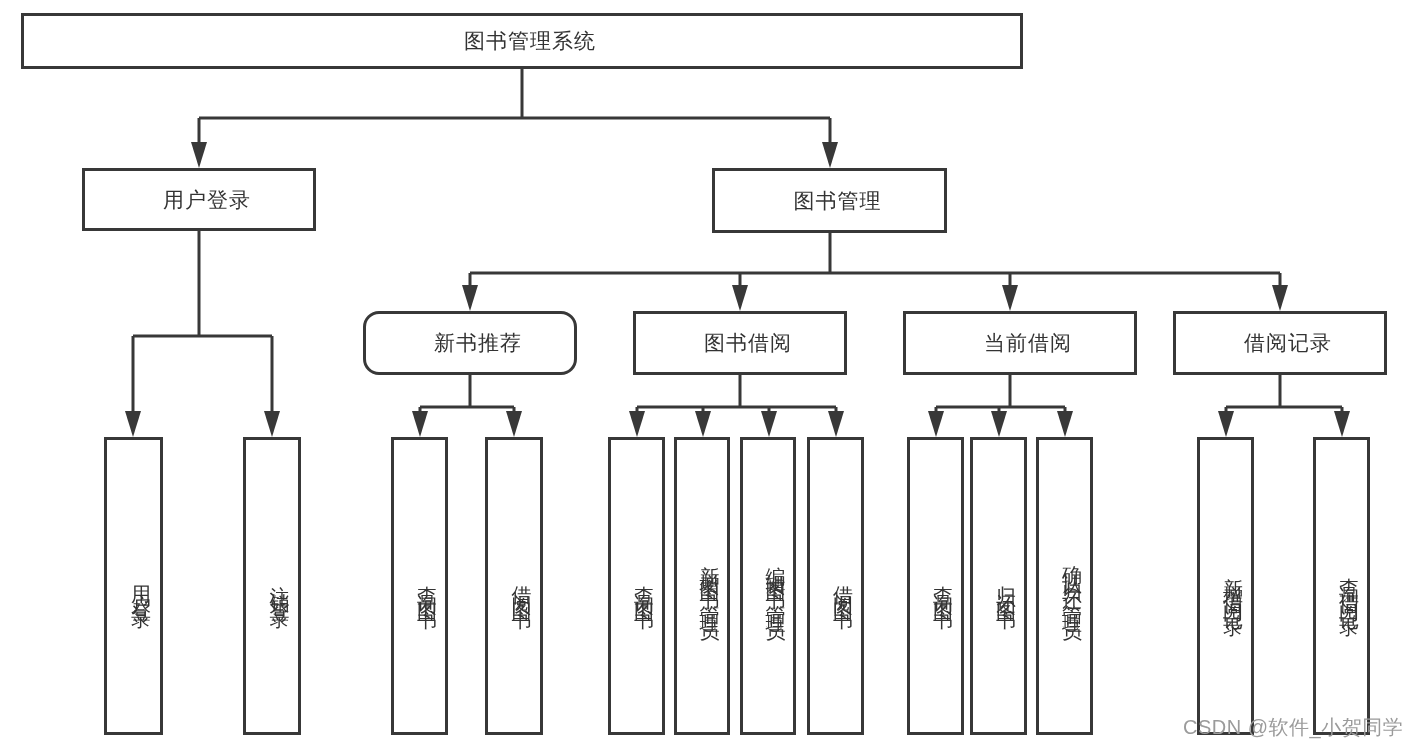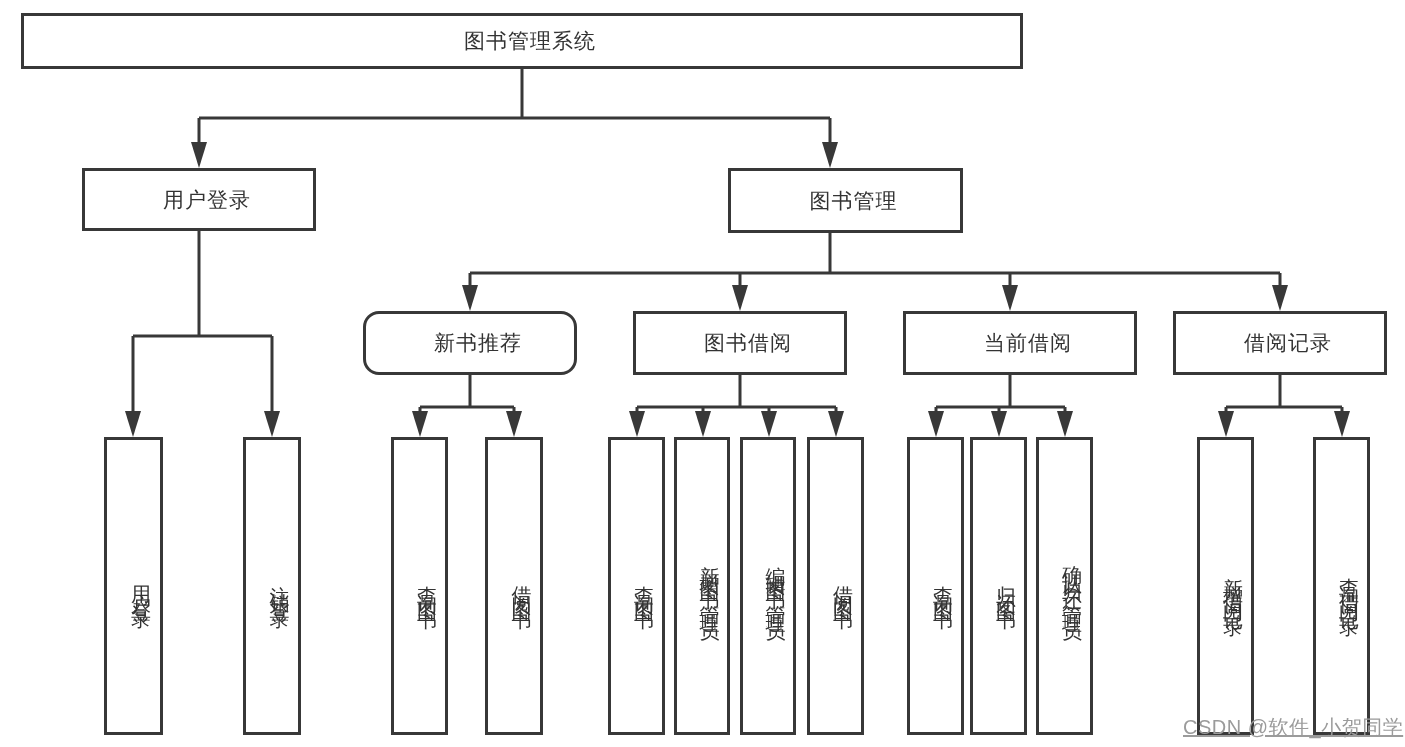--- a/index.html
+++ b/index.html
@@ -28,21 +28,21 @@
   .node.v .vtext{
     writing-mode:vertical-rl;
     line-height:1;
     letter-spacing:8px;
     white-space:nowrap;
   }
   
   #n-root{left:21px;top:13px;width:1002px;height:56px;}
   
   #n-user-login{left:82px;top:168px;width:234px;height:63px;}
-  #n-book-mgmt{left:712px;top:168px;width:235px;height:65px;margin-left:16px;}
+  #n-book-mgmt{left:712px;top:168px;width:235px;height:65px;}
   
   #n-new-rec{left:363px;top:311px;width:214px;height:64px;border-radius:16px;}
   #n-borrow{left:633px;top:311px;width:214px;height:64px;}
   #n-current{left:903px;top:311px;width:234px;height:64px;}
   #n-records{left:1173px;top:311px;width:214px;height:64px;}
   
   .leaf{top:437px;height:298px;width:58px;}
   #l-ul-1{left:104px;width:59px;}
   #l-ul-2{left:243px;}
   #l-nr-1{left:391px;width:57px;}
@@ -57,21 +57,20 @@
   #l-br-1{left:1197px;width:57px;}
   #l-br-2{left:1313px;width:57px;}
   #watermark{
     position:absolute;
     left:1183px;top:714px;
     z-index:3;
     font-size:20px;
     color:#9b9b9b;
     letter-spacing:0.5px;
     white-space:nowrap;
-    text-decoration:underline;
   }
 </style>
 </head>
 <body>
 
 <div id="stage">
 
   <svg id="connectors" width="1405" height="747" viewBox="0 0 1405 747">
 
     <g>

